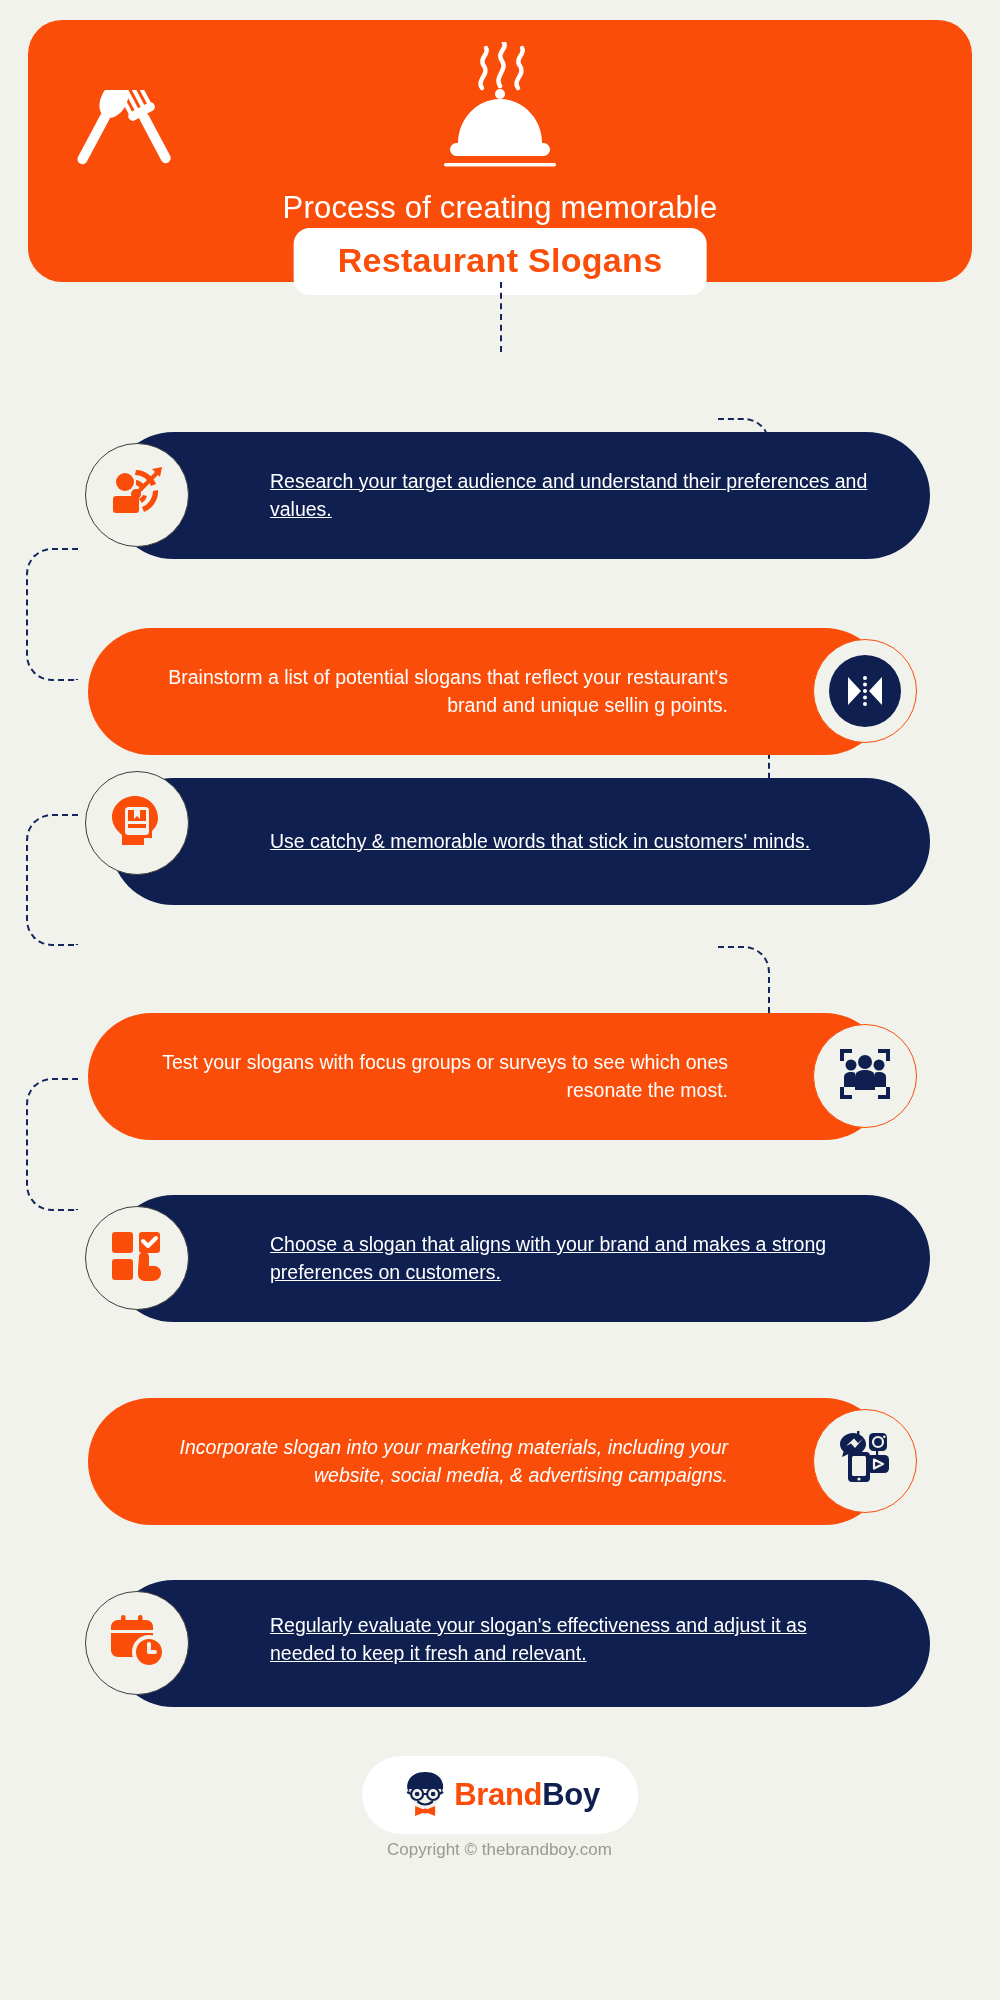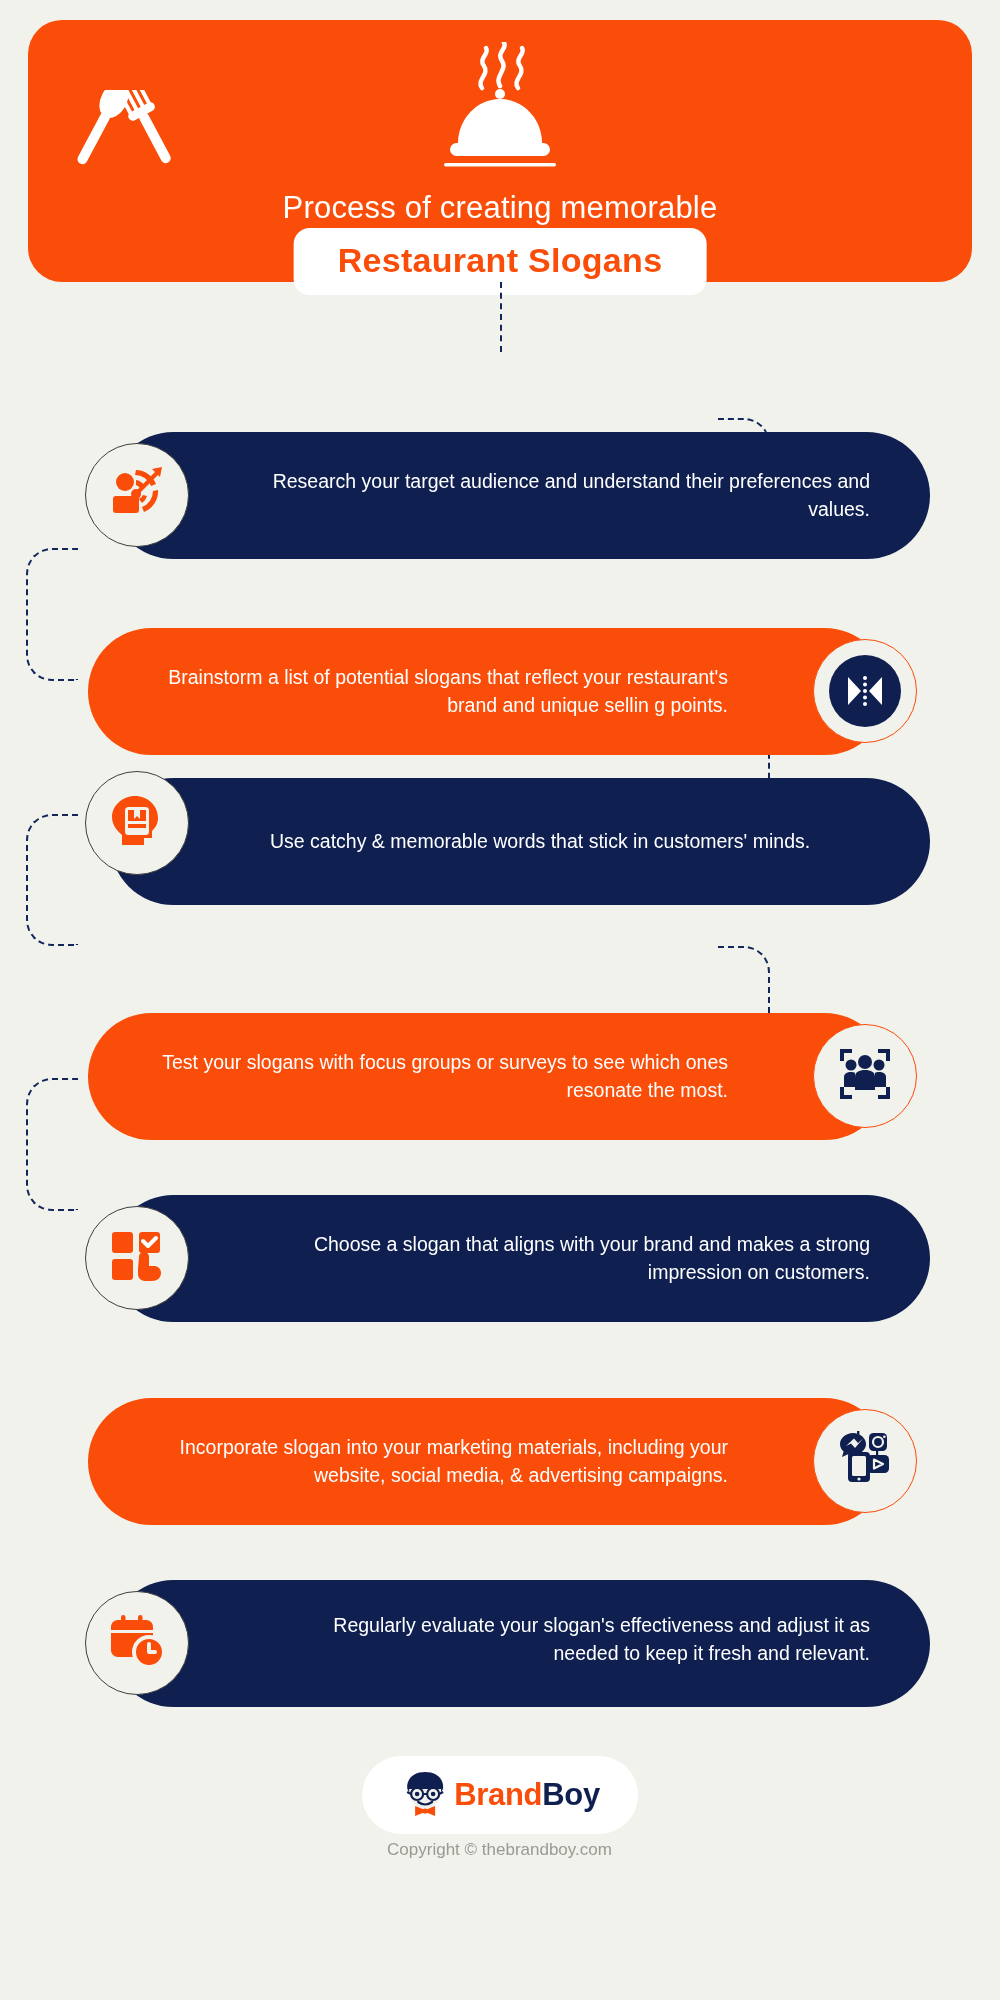--- a/index.html
+++ b/index.html
@@ -84,21 +84,21 @@
   }
   .bar.navy   { background: #0f2050; }
   .bar.orange { background: #fa4d09; }
 
   .step-text {
     color: #ffffff;
     font-size: 19.5px;
     line-height: 1.42;
     font-weight: 400;
   }
-  .step-text.left-al  { text-align: right; }
+  .step-text.left-al  { text-align: left; text-decoration: underline; }
   .step-text.right-al { text-align: right; }
 
   .badge {
     position: absolute;
     width: 104px; height: 104px;
     border-radius: 50%;
     display: flex; align-items: center; justify-content: center;
     top: 11px;
   }
   .badge.cream {
@@ -278,40 +278,40 @@
             <circle cx="42" cy="19" r="5.5"></circle>
             <path d="M49 41 L49 31 C49 27.5 46 26 42 26 C40.5 26 39 26.3 38 26.8 L38 41 Z"></path>
           </g>
         </svg>
       </span>
     </div>
   </div>
 
   <div class="step" style="left:0; top:1195px; width:1000px;">
     <div class="bar navy" style="left:110px; width:820px; padding:0 60px 0 160px;">
-      <div class="step-text left-al">Choose a slogan that aligns with your brand and makes a strong impression on customers.</div>
+      <div class="step-text left-al">Choose a slogan that aligns with your brand and makes a strong preferences on customers.</div>
     </div>
     <div class="badge cream" style="left:85px;">
       <span>
         <svg width="56" height="56" viewBox="0 0 56 56">
           <g fill="#fa4d09">
             <rect x="3" y="4" width="21" height="21" rx="3"></rect>
             <rect x="30" y="4" width="21" height="21" rx="3"></rect>
             <rect x="3" y="31" width="21" height="21" rx="3"></rect>
             <path d="M35 24 C38 24 40 26 40 29 L40 38 L45 38 C49 38 52 41 52 45 C52 50 48 53 43 53 L36 53 C32 53 29 50 29 46 L29 41 L30 29 C30 26 32 24 35 24 Z"></path>
           </g>
           <path d="M34 13 L39 18 L47 10" stroke="#ffffff" stroke-width="4" fill="none" stroke-linecap="round" stroke-linejoin="round"></path>
         </svg>
       </span>
     </div>
   </div>
 
   <div class="step" style="left:0; top:1398px; width:1000px;">
     <div class="bar orange" style="left:88px; width:800px; padding:0 160px 0 60px;">
-      <div class="step-text right-al" style="width:100%;">Incorporate slogan into your marketing materials, including your website, social media, &amp; advertising campaigns.</div>
+      <div class="step-text right-al" style="width:100%;font-style:italic;">Incorporate slogan into your marketing materials, including your website, social media, &amp; advertising campaigns.</div>
     </div>
     <div class="badge cream-o" style="left:813px;">
       <span>
         <svg width="58" height="58" viewBox="0 0 58 58">
           <g fill="#0f2050">
             <rect x="12" y="22" width="22" height="30" rx="4"></rect>
             <rect x="16" y="26" width="14" height="20" rx="1.5" fill="#f2f2ec"></rect>
             <circle cx="23" cy="49" r="1.6" fill="#f2f2ec"></circle>
             <rect x="21" y="1" width="2.4" height="9"></rect>
             <path d="M17 3 C24 3 30 8 30 14 C30 20 24 25 17 25 C15 25 13.5 24.7 12 24.2 L6 27 L7.6 21.6 C5.4 19.6 4 17 4 14 C4 8 10 3 17 3 Z"></path>

